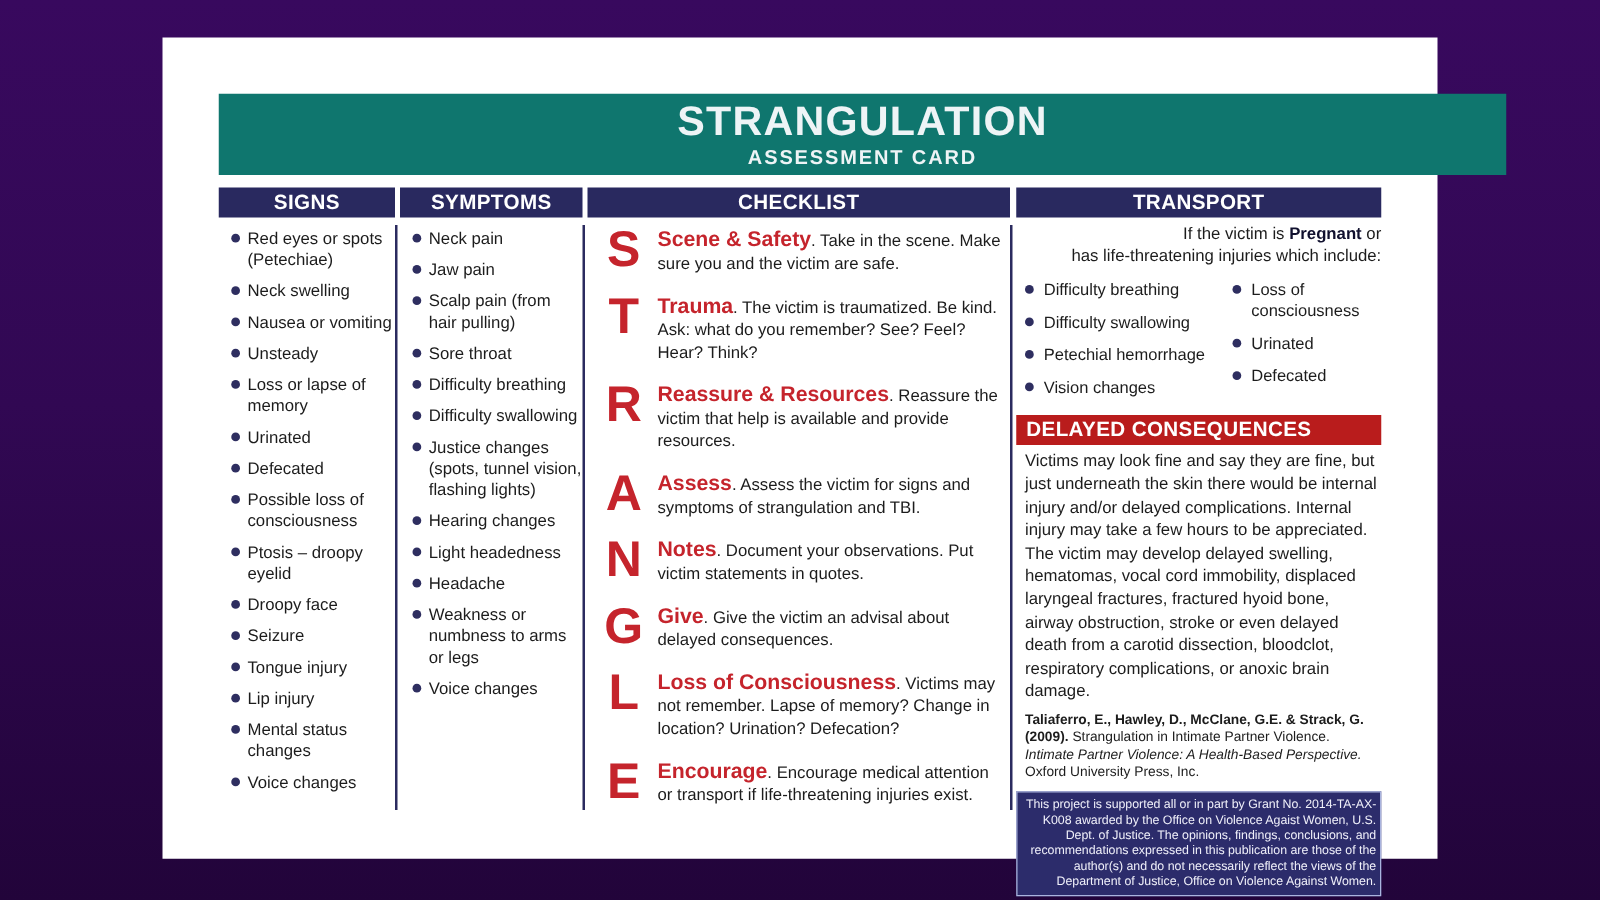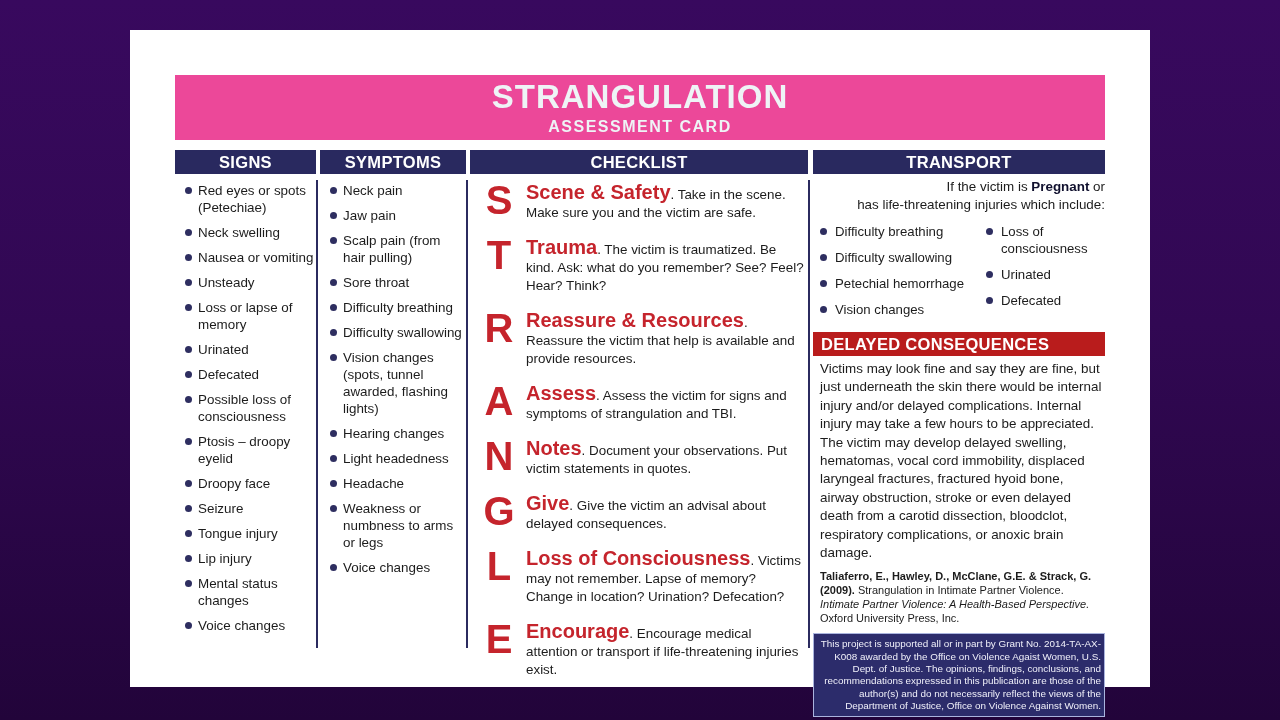--- a/index.html
+++ b/index.html
@@ -7,22 +7,22 @@
   body {
     font-family:"Liberation Sans", sans-serif;
     background:linear-gradient(180deg,#38095e 0%,#310853 45%,#22043a 100%);
     position:relative;
   }
   .card {
     position:absolute; left:130px; top:30px; width:1020px; height:657px;
     background:#ffffff;
   }
   .banner {
-    position:absolute; left:45px; top:45px; width:930px; height:65px;
-    background:#ec4899; text-align:center; color:#eef4f6; padding-top:3px;
+    position:absolute; left:45px; top:45px; width:1030px; height:65px;
+    background:#0f766e; text-align:center; color:#eef4f6; padding-top:3px;
   }
   .banner-title { font-size:33px; font-weight:bold; letter-spacing:1px; line-height:37px; }
   .banner-sub   { font-size:16px; font-weight:bold; letter-spacing:1.5px; line-height:23px; }
   .col { position:absolute; top:120px; }
   .col-signs     { left:45px;  width:141px; }
   .col-symptoms  { left:190px; width:146px; }
   .col-checklist { left:340px; width:338px; }
   .col-transport { left:683px; width:292px; }
   .col-bar {
     height:24px; background:#29295f; color:#ffffff; font-weight:bold;
@@ -41,21 +41,21 @@
     border-radius:50%; background:#2e2e60;
   }
 
   .chk-rows { margin-top:9px; display:flex; flex-direction:column; gap:16px; }
   .chk-row  { display:flex; }
   .chk-letter {
     flex:0 0 42px; margin-left:8px; margin-right:6px; color:#c5242c;
     font-size:40px; font-weight:900; line-height:34px; text-align:center;
   }
   .chk-text { flex:1; font-size:13.4px; line-height:18px; color:#1c1c1c; padding-right:2px; }
-  .chk-heading { color:#c5242c; font-weight:bold; font-size:20px; }
+  .chk-heading { color:#c5242c; font-weight:bold; font-size:17px; }
 
   .transport-intro { margin-top:4px; text-align:right; font-size:13.4px; line-height:18px; color:#1c1c1c; }
   .transport-intro b { color:#10102e; }
   .transport-lists { display:flex; margin-top:9px; padding-left:7px; }
   .t-left  { width:166px; }
   .t-right { flex:1; }
   .transport-lists ul.bullet-list { margin:0; }
   .transport-lists ul.bullet-list li { padding-left:15px; margin-bottom:9px; font-size:13.2px; }
 
   .delayed-bar {
@@ -108,21 +108,21 @@
 
   <div class="col col-symptoms">
     <div class="col-bar">SYMPTOMS</div>
     <ul class="bullet-list">
       <li>Neck pain</li>
       <li>Jaw pain</li>
       <li>Scalp pain (from hair pulling)</li>
       <li>Sore throat</li>
       <li>Difficulty breathing</li>
       <li>Difficulty swallowing</li>
-      <li>Vision changes (spots, tunnel awarded, flashing lights)</li>
+      <li>Justice changes (spots, tunnel vision, flashing lights)</li>
       <li>Hearing changes</li>
       <li>Light headedness</li>
       <li>Headache</li>
       <li>Weakness or numbness to arms or legs</li>
       <li>Voice changes</li>
     </ul>
   </div>
 
   <div class="col col-checklist">
     <div class="col-bar">CHECKLIST</div>

